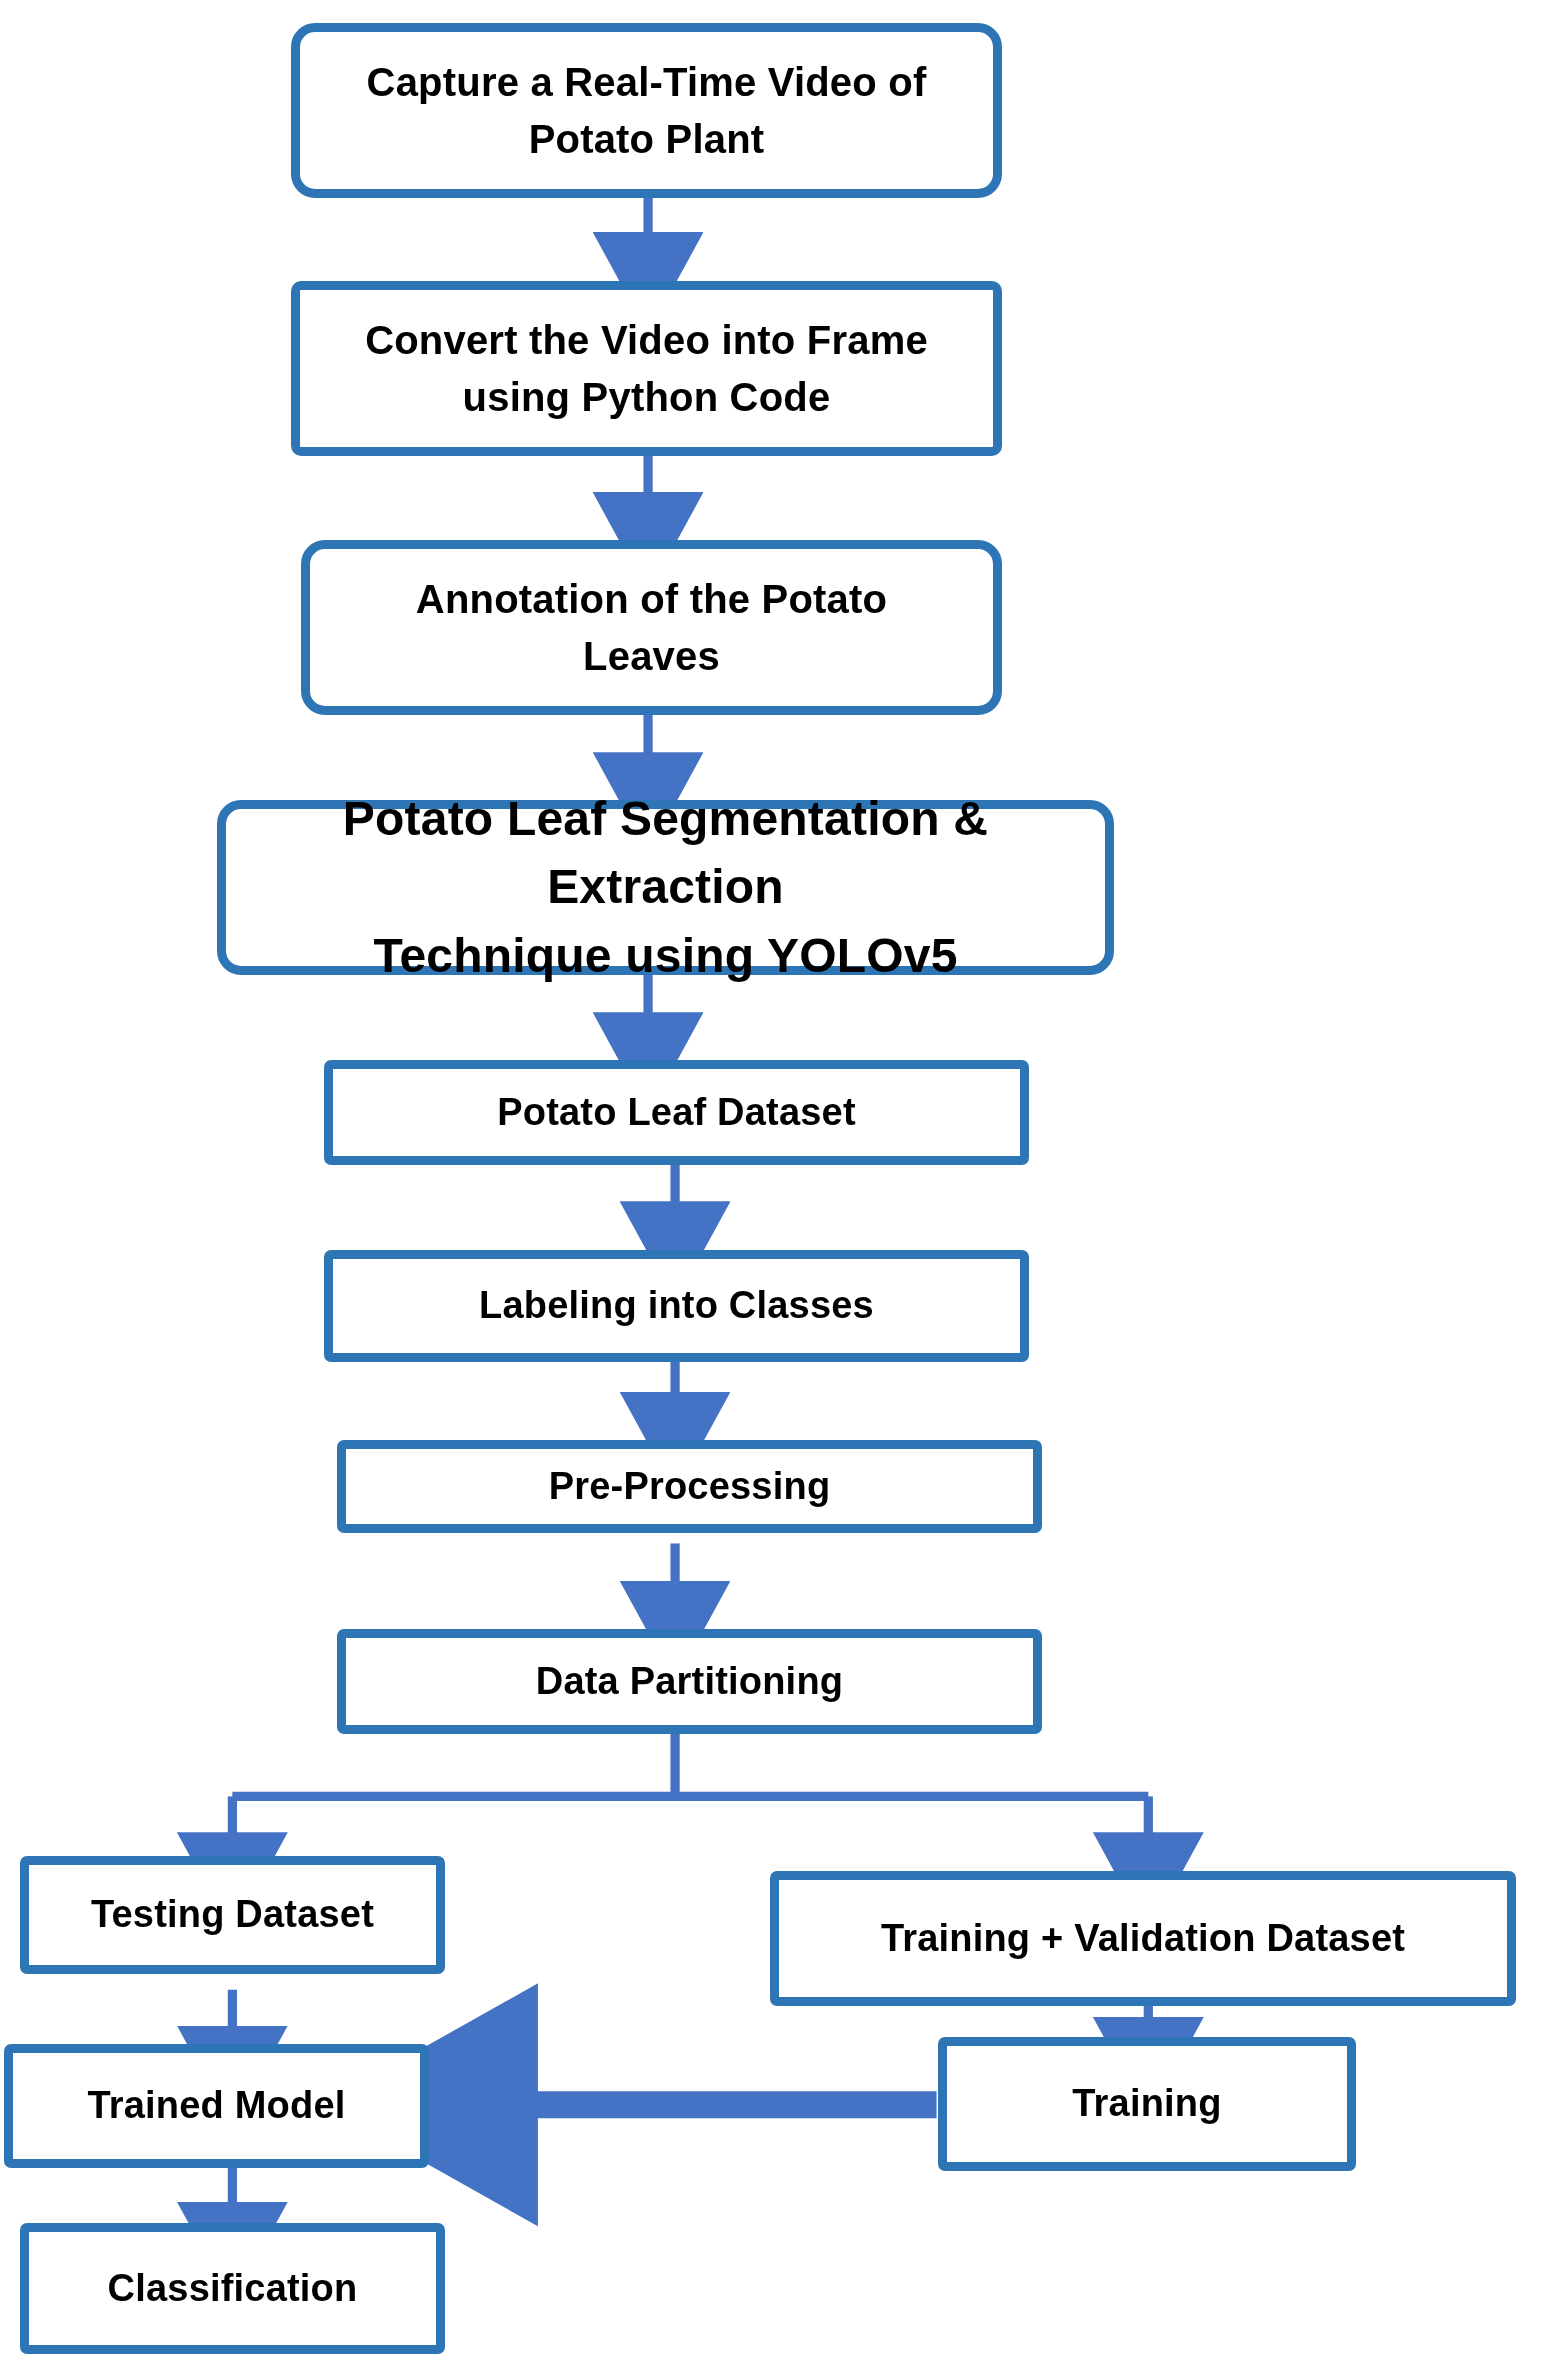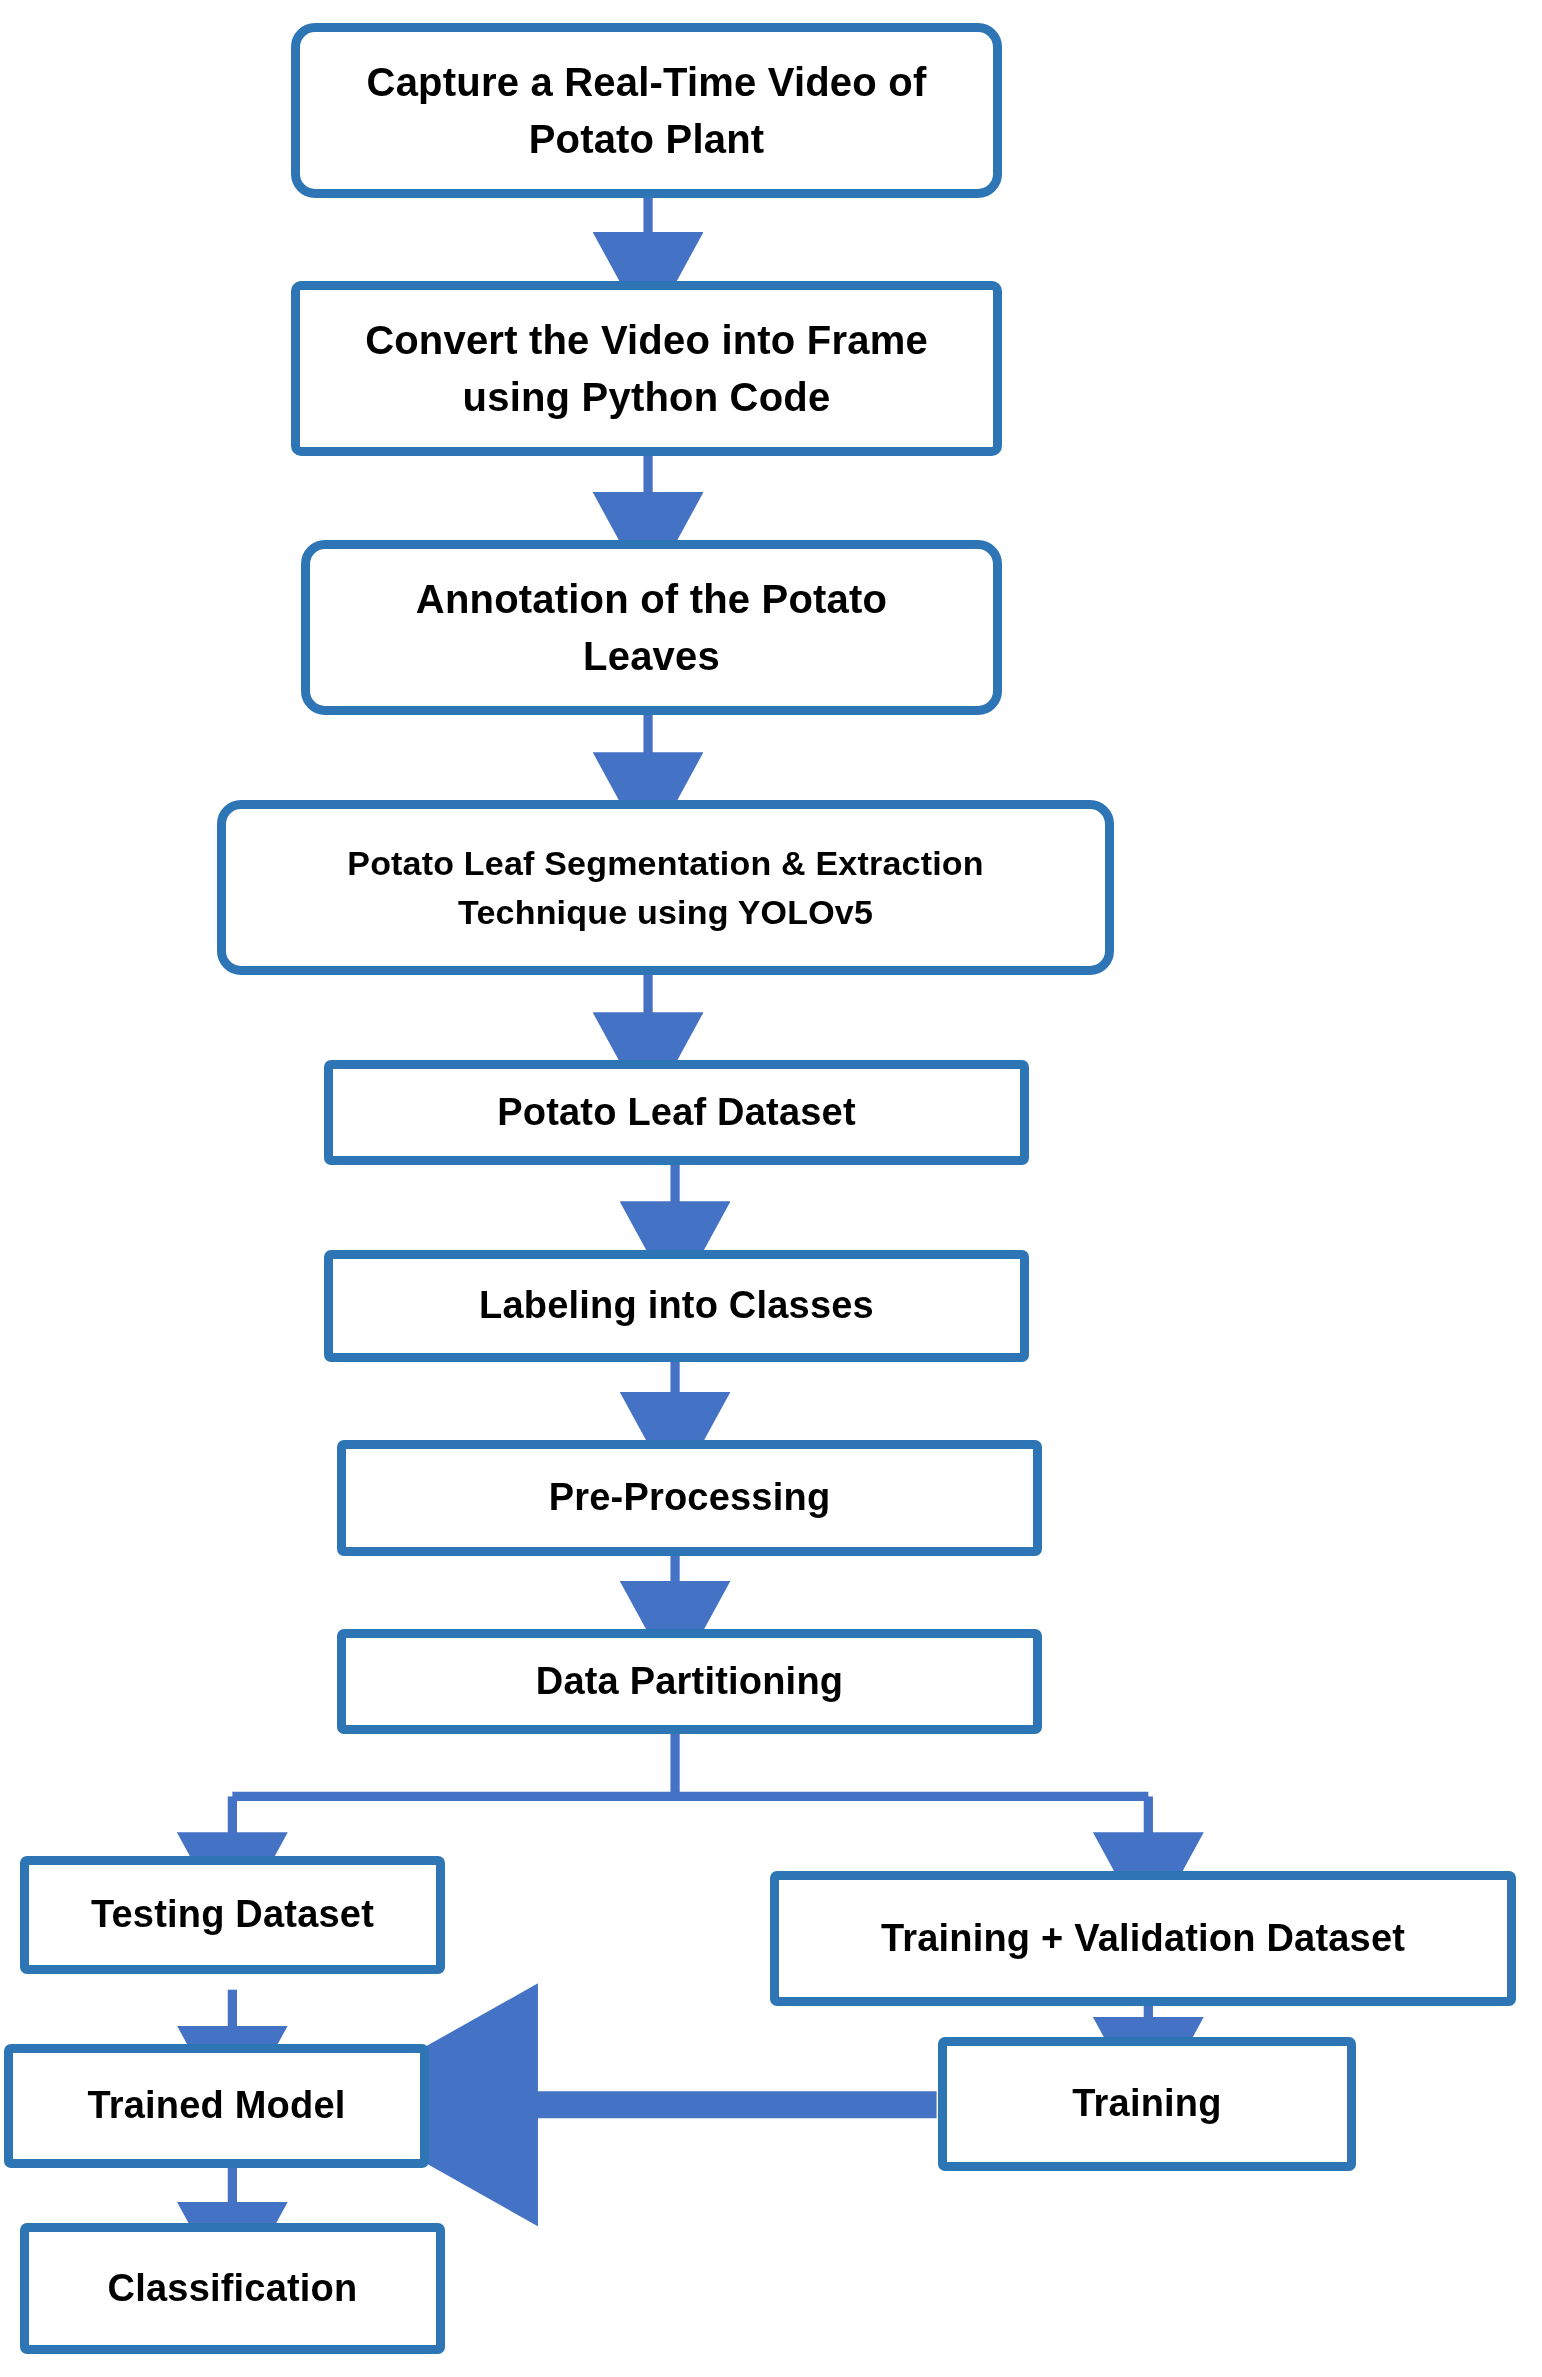--- a/index.html
+++ b/index.html
@@ -35,21 +35,21 @@
     letter-spacing: 0.2px;
     padding: 17px 10px;
   }
   .node .label {
     display: block;
     width: 100%;
     white-space: pre-line;
   }
   .node.t-two { font-size: 40px; }
   .node.t-one { font-size: 38px; border-radius: 7px; }
-  .node.t-wide { font-size: 34px; }
+  .node.t-wide { font-size: 48px; }
 
   
   #wires {
     position: absolute;
     left: 0;
     top: 0;
     width: 1542px;
     height: 2377px;
     pointer-events: none;
   }
@@ -140,21 +140,21 @@
   </div>
 
   <div class="node t-one" style="left:324px; top:1060px; width:705px; height:105px;">
     <span class="label">Potato  Leaf Dataset</span>
   </div>
 
   <div class="node t-one" style="left:324px; top:1250px; width:705px; height:112px;">
     <span class="label">Labeling into Classes</span>
   </div>
 
-  <div class="node t-one" style="left:337px; top:1440px; width:705px; height:116px;">
+  <div class="node t-one" style="left:337px; top:1440px; width:705px; height:93px;">
     <span class="label">Pre-Processing</span>
   </div>
 
   <div class="node t-one" style="left:337px; top:1629px; width:705px; height:105px;">
     <span class="label">Data Partitioning</span>
   </div>
 
   <div class="node t-one" style="left:20px; top:1856px; width:425px; height:118px;">
     <span class="label">Testing Dataset</span>
   </div>

